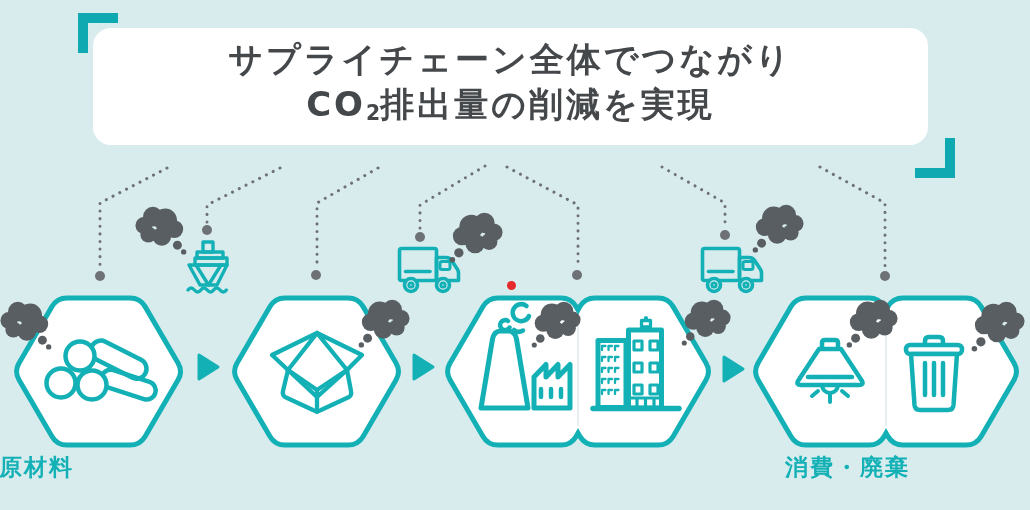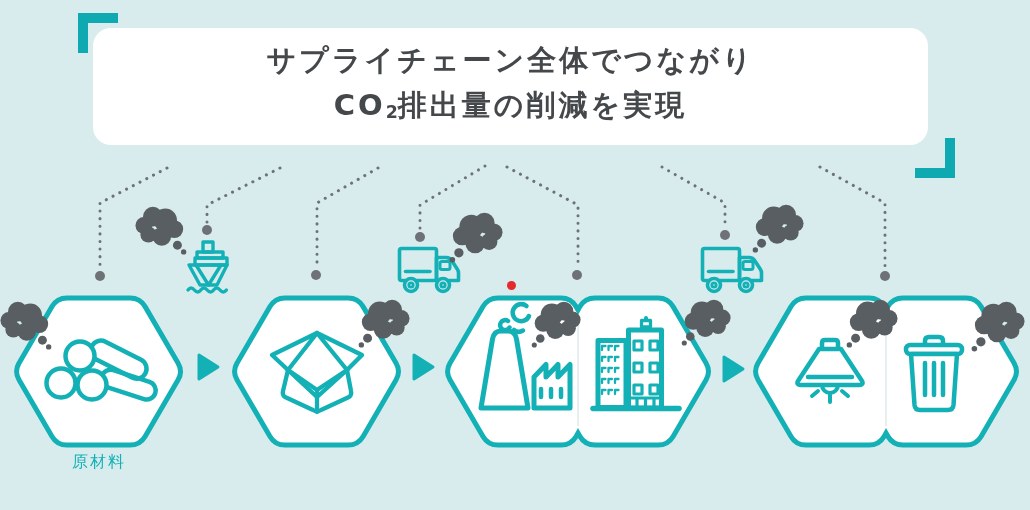--- a/index.html
+++ b/index.html
@@ -11,33 +11,33 @@
     font-family:"DejaVu Sans","Liberation Sans",sans-serif;
   }
   .abs{position:absolute;}
   
   #title-panel{
     left:93px;top:28px;width:835px;height:117px;
     background:#ffffff;border-radius:18px;
     display:flex;flex-direction:column;align-items:center;justify-content:center;
   }
   .title-line{
-    font-size:29px;font-weight:bold;color:#45484b;
+    font-size:34px;font-weight:bold;color:#45484b;
     letter-spacing:3px;line-height:45px;white-space:nowrap;
   }
   .sub2{font-size:0.6em;vertical-align:-0.18em;letter-spacing:0;}
   
   #bracket-tl{left:78px;top:13px;width:30px;height:30px;
     border-left:10px solid #0fa9b1;border-top:10px solid #0fa9b1;}
   #bracket-br{left:915px;top:138px;width:30px;height:30px;
     border-right:10px solid #0fa9b1;border-bottom:10px solid #0fa9b1;}
   
   .stage-label{
-    font-size:16px;font-weight:normal;color:#13b1b6;
-    letter-spacing:2px;text-align:center;white-space:nowrap;
+    font-size:23px;font-weight:bold;color:#13b1b6;
+    letter-spacing:2px;white-space:nowrap;
     width:200px;top:452px;height:28px;
   }
   svg{display:block;overflow:visible;}
   .flip{transform:scaleX(-1);}
   .red-dot{left:507px;top:281px;width:9px;height:9px;border-radius:50%;background:#e42a2a;}
 </style>
 </head>
 <body>
 
 <div id="canvas">
@@ -240,16 +240,17 @@
       <use href="#sym-cloud"></use>
     </svg>
   <svg class="abs" style="left:846px;top:298px" width="54" height="50" viewBox="0 0 60 56">
       <use href="#sym-cloud"></use>
     </svg>
   <svg class="abs" style="left:971px;top:300px" width="56" height="52" viewBox="0 0 60 56">
       <use href="#sym-cloud"></use>
     </svg>
 
   <div class="abs stage-label" style="left:-1px">原材料</div>
+  <div class="abs stage-label" style="left:785px">消費・廃棄</div>
 
   <div class="abs red-dot"></div>
 
 </div>
 
 </body></html>

